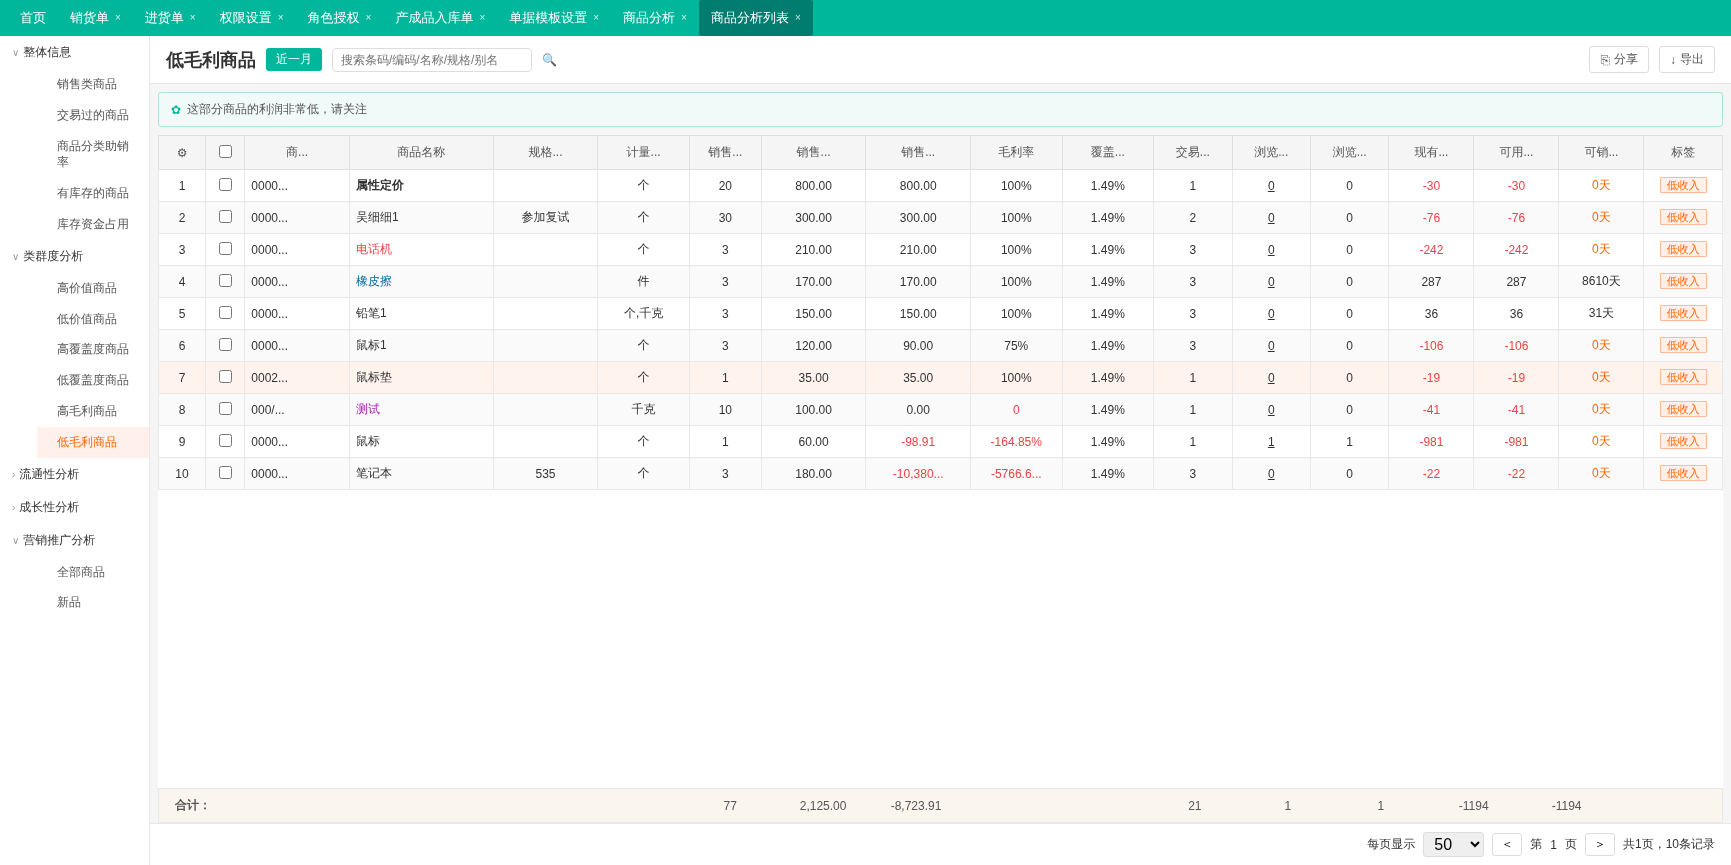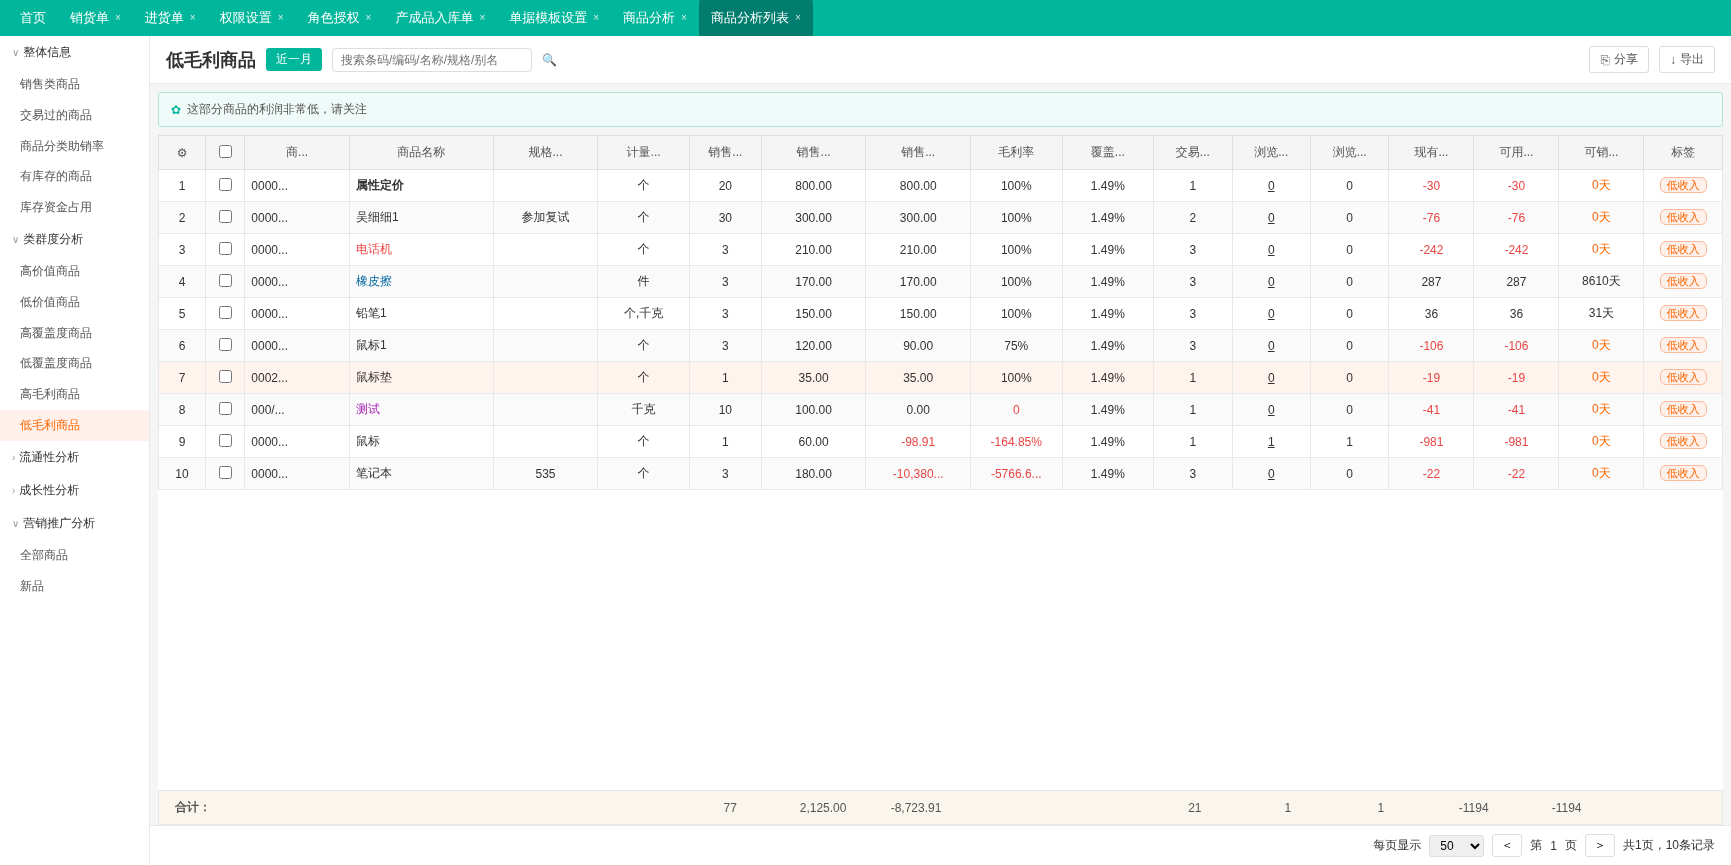--- a/index.html
+++ b/index.html
@@ -61,20 +61,21 @@
       cursor: pointer;
       gap: 4px;
     }
     .sidebar-group-title .arrow { font-size: 10px; color: #999; }
     .sidebar-item {
       padding: 7px 12px 7px 20px;
       color: #555;
       font-size: 12px;
       cursor: pointer;
       line-height: 1.4;
+      margin-left: 37px;
     }
     .sidebar-item.active {
       background: #fff0eb;
       color: #ff6600;
     }
 
     
     .content-area {
       flex: 1;
       overflow: hidden;
@@ -198,21 +199,21 @@
 
     .td-left { text-align: left; }
     .td-red { color: #e84444; }
     .td-orange { color: #ff6600; }
 
     .tag-badge {
       background: #fff0eb;
       color: #ff6600;
       border: 1px solid #ffb899;
       padding: 1px 6px;
-      border-radius: 6px;
+      border-radius: 1px;
       font-size: 11px;
     }
 
     .link-underline {
       text-decoration: underline;
       color: #333;
     }
 
     
     .table-footer {
@@ -246,21 +247,21 @@
       display: flex;
       align-items: center;
       justify-content: flex-end;
       gap: 8px;
       font-size: 12px;
     }
     .page-size-select {
       border: 1px solid #ddd;
       padding: 2px 6px;
       border-radius: 3px;
-      font-size: 12px;
+      font-size: 16px;
     }
     .page-btn {
       border: 1px solid #ddd;
       background: #fff;
       padding: 2px 8px;
       cursor: pointer;
       border-radius: 3px;
       font-size: 12px;
     }
     .col-check { width: 30px; }

